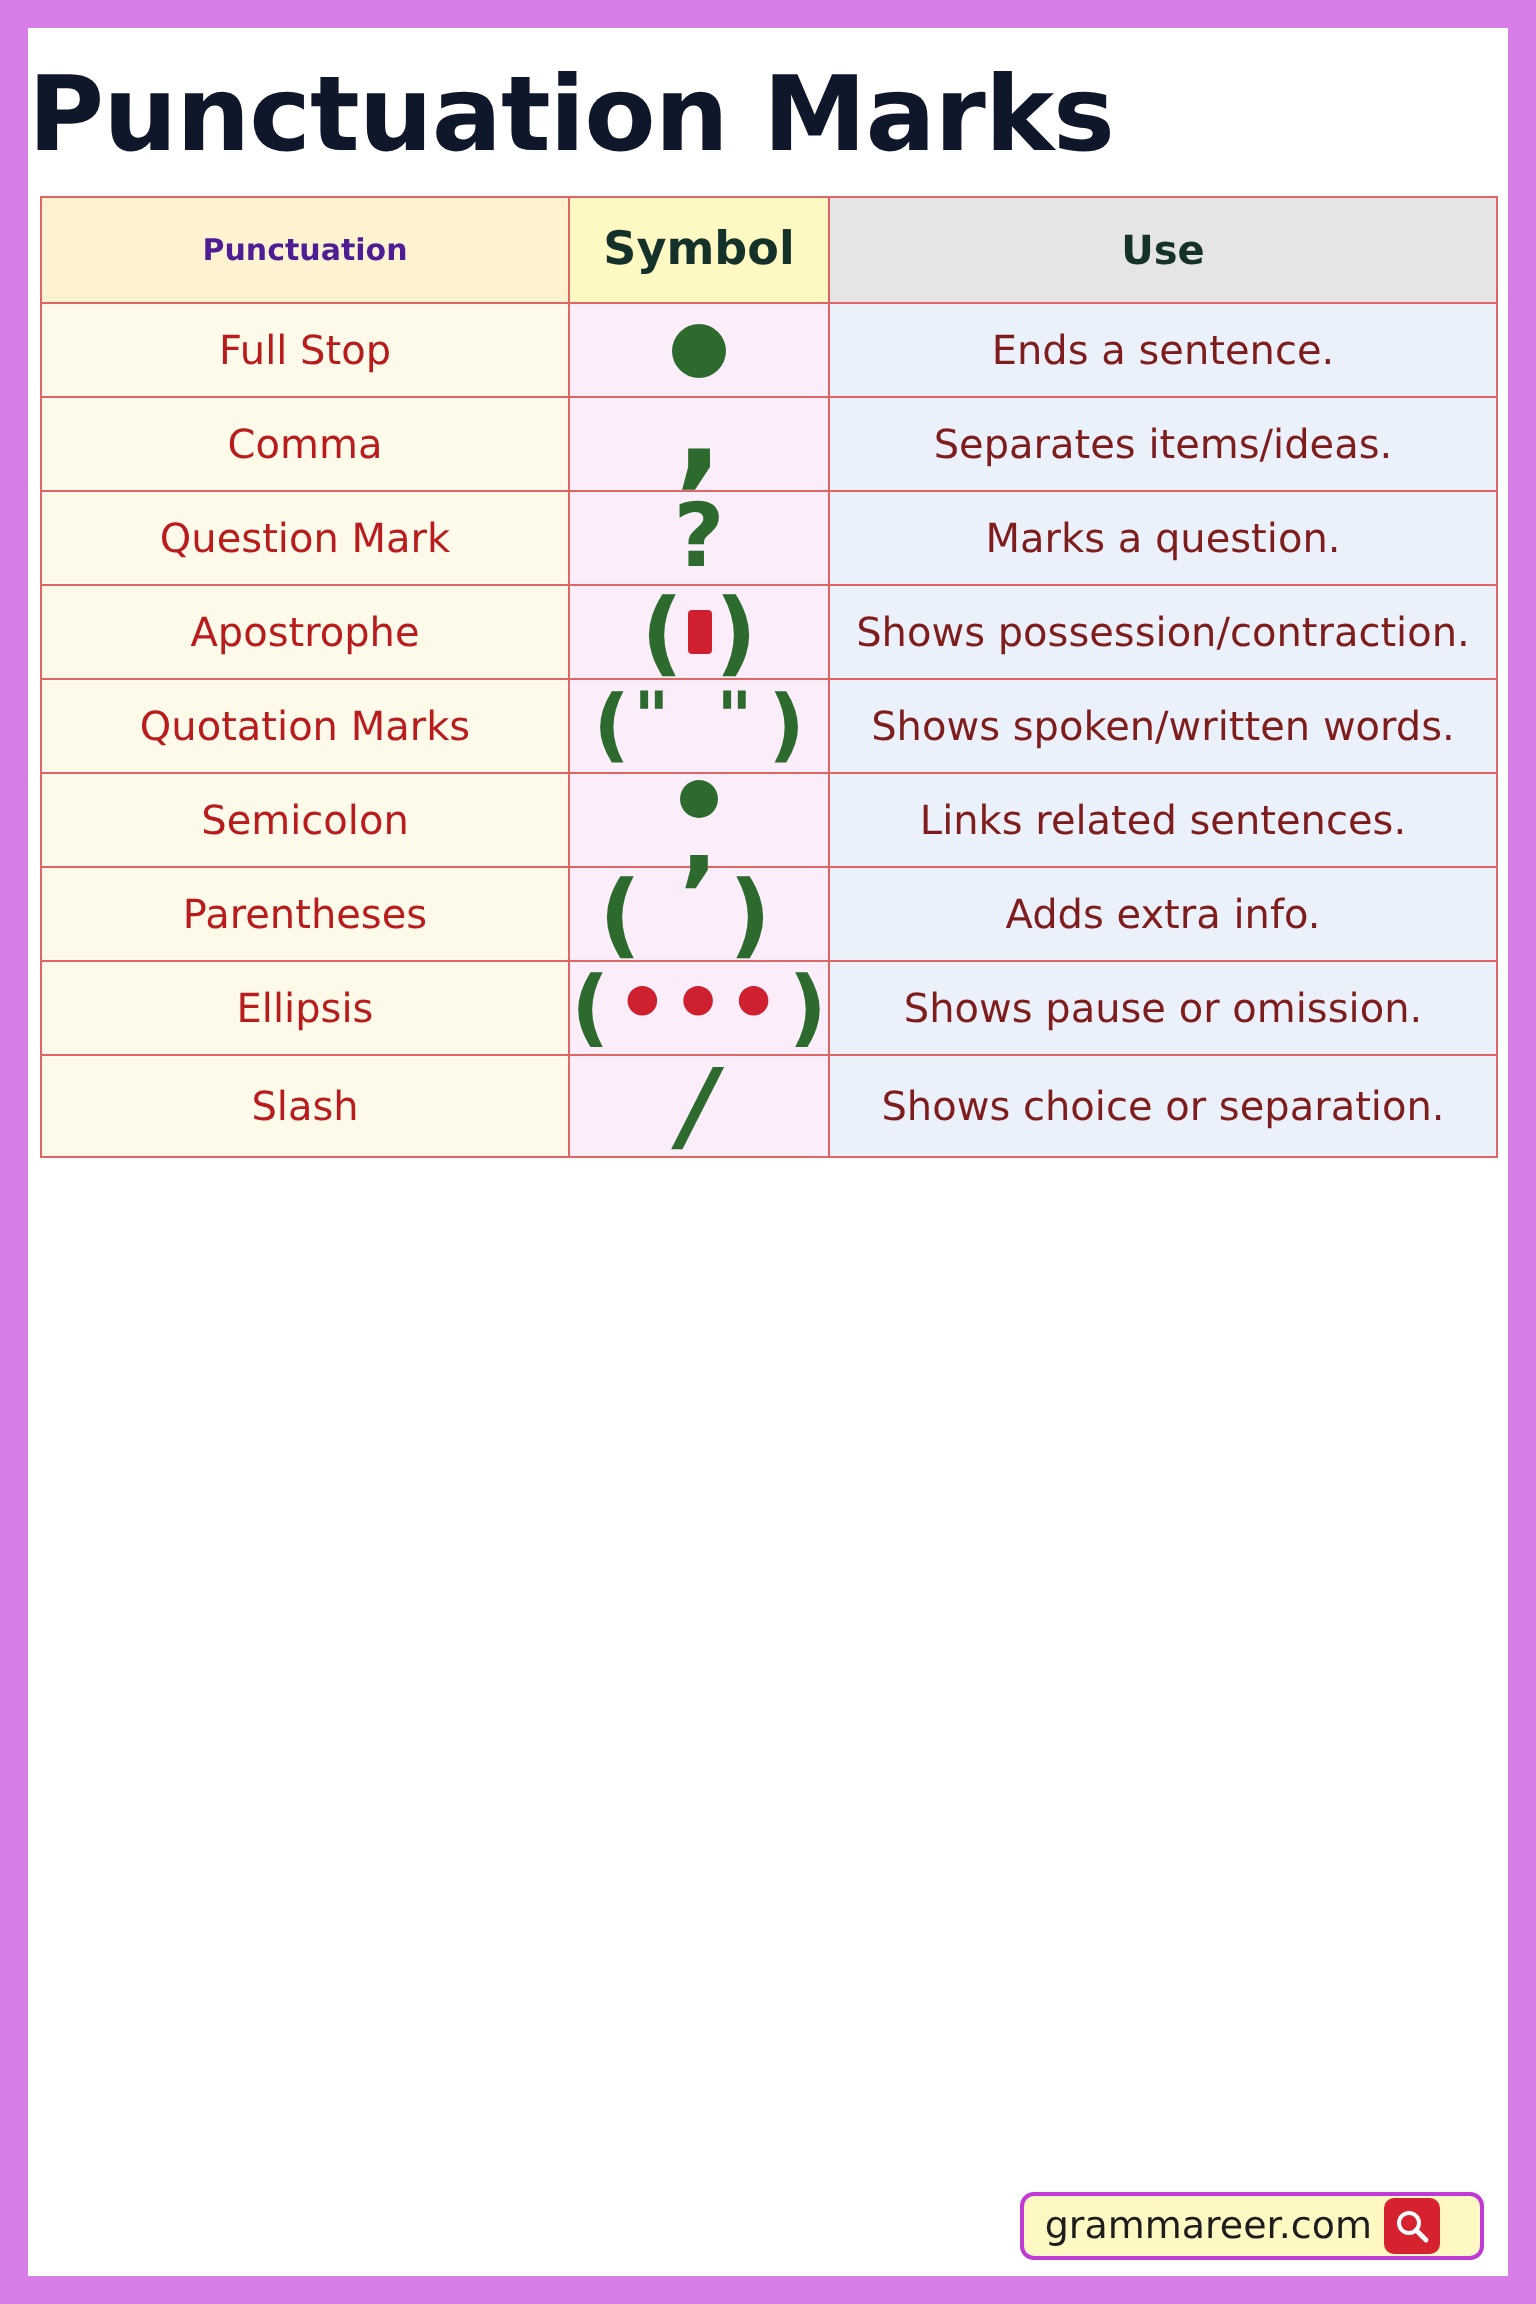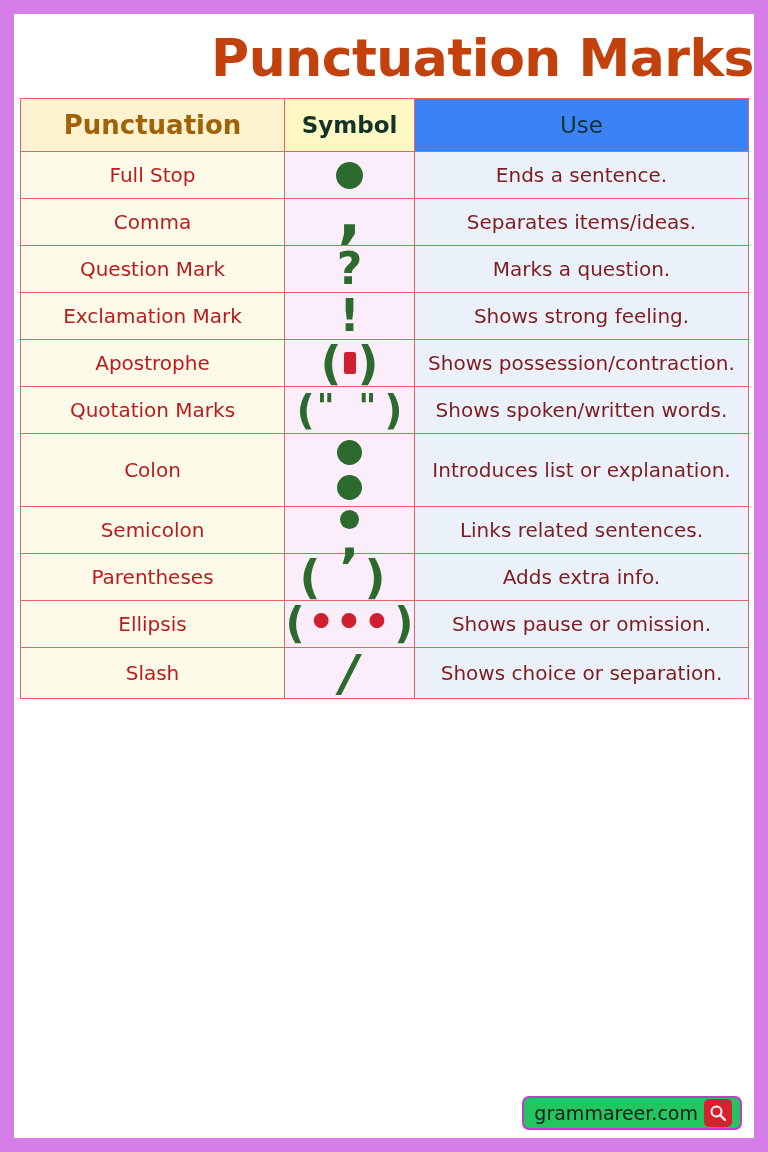--- a/index.html
+++ b/index.html
@@ -18,24 +18,24 @@
     left: 14px;
     top: 14px;
     width: 740px;
     height: 1124px;
     background: #ffffff;
     box-sizing: border-box;
     display: flex;
     flex-direction: column;
   }
   .title {
-    text-align: right;
+    text-align: left;
     font-size: 52px;
     font-weight: bold;
-    color: #c2410c;
+    color: #0f172a;
     letter-spacing: -0.5px;
     margin-top: 14px;
     margin-bottom: 10px;
     font-family: "DejaVu Sans", sans-serif;
   }
   .table-wrap {
     padding: 0 6px;
   }
   table.pt {
     border-collapse: collapse;
@@ -47,35 +47,35 @@
     padding: 0;
     text-align: center;
     vertical-align: middle;
   }
   col.c1 { width: 264px; }
   col.c2 { width: 130px; }
   col.c3 { width: 334px; }
 
   th.h1 {
     background: #fdf3d0;
-    font-size: 26px;
-    font-weight: bold;
-    color: #a16207;
+    font-size: 15px;
+    font-weight: bold;
+    color: #4c1d95;
     height: 52px;
   }
   th.h2 {
     background: #fef9c3;
     font-size: 23px;
     font-weight: bold;
     color: #14322a;
   }
   th.h3 {
-    background: #3b82f6;
-    font-size: 23px;
-    font-weight: normal;
+    background: #e5e5e5;
+    font-size: 20px;
+    font-weight: bold;
     color: #14322a;
   }
   td.name {
     background: #fdfaea;
     font-size: 20px;
     color: #b91c1c;
     padding: 8px 4px;
     line-height: 1.25;
   }
   td.sym {
@@ -216,22 +216,22 @@
     position: relative;
   }
   .brand {
     position: absolute;
     right: 12px;
     bottom: 8px;
     display: flex;
     align-items: center;
     border: 2px solid #c23ad6;
     border-radius: 7px;
-    background: #22c55e;
-    padding: 3px 8px 3px 10px;
+    background: #fef9c3;
+    padding: 3px 20px 3px 10px;
     height: 34px;
     box-sizing: border-box;
   }
   .brand .txt {
     font-size: 19px;
     color: #1d1d1d;
     font-family: "DejaVu Sans", sans-serif;
     margin-right: 6px;
   }
   .brand .mag {
@@ -290,29 +290,20 @@
         <tr>
           <td class="name">Question Mark</td>
           <td class="sym">
             <div class="symbox">
                 <span class="g-text">?</span>
               </div>
           </td>
           <td class="use">Marks a question.</td>
         </tr>
 
-        <tr>
-          <td class="name">Exclamation Mark</td>
-          <td class="sym">
-            <div class="symbox">
-                <span class="g-text">!</span>
-              </div>
-          </td>
-          <td class="use">Shows strong feeling.</td>
-        </tr>
 
         <tr>
           <td class="name">Apostrophe</td>
           <td class="sym">
             <div class="symbox">
               <span class="g-apos">
                 <span>(</span>
                   <span class="tick"></span>
                   <span>)</span>
               </span>
@@ -328,32 +319,20 @@
               <span class="g-quote">
                 <span>(</span>
                   <span class="qm">"&nbsp;"</span>
                   <span>)</span>
               </span>
             </div>
           </td>
           <td class="use">Shows spoken/written words.</td>
         </tr>
 
-        <tr>
-          <td class="name">Colon</td>
-          <td class="sym">
-            <div class="symbox">
-              <span class="g-colon">
-                <span class="d"></span>
-                  <span class="d"></span>
-              </span>
-            </div>
-          </td>
-          <td class="use">Introduces list or explanation.</td>
-        </tr>
 
         <tr>
           <td class="name">Semicolon</td>
           <td class="sym">
             <div class="symbox">
               <span class="g-semi">
                 <span class="d"></span>
                   <span class="tail">,</span>
               </span>
             </div>

